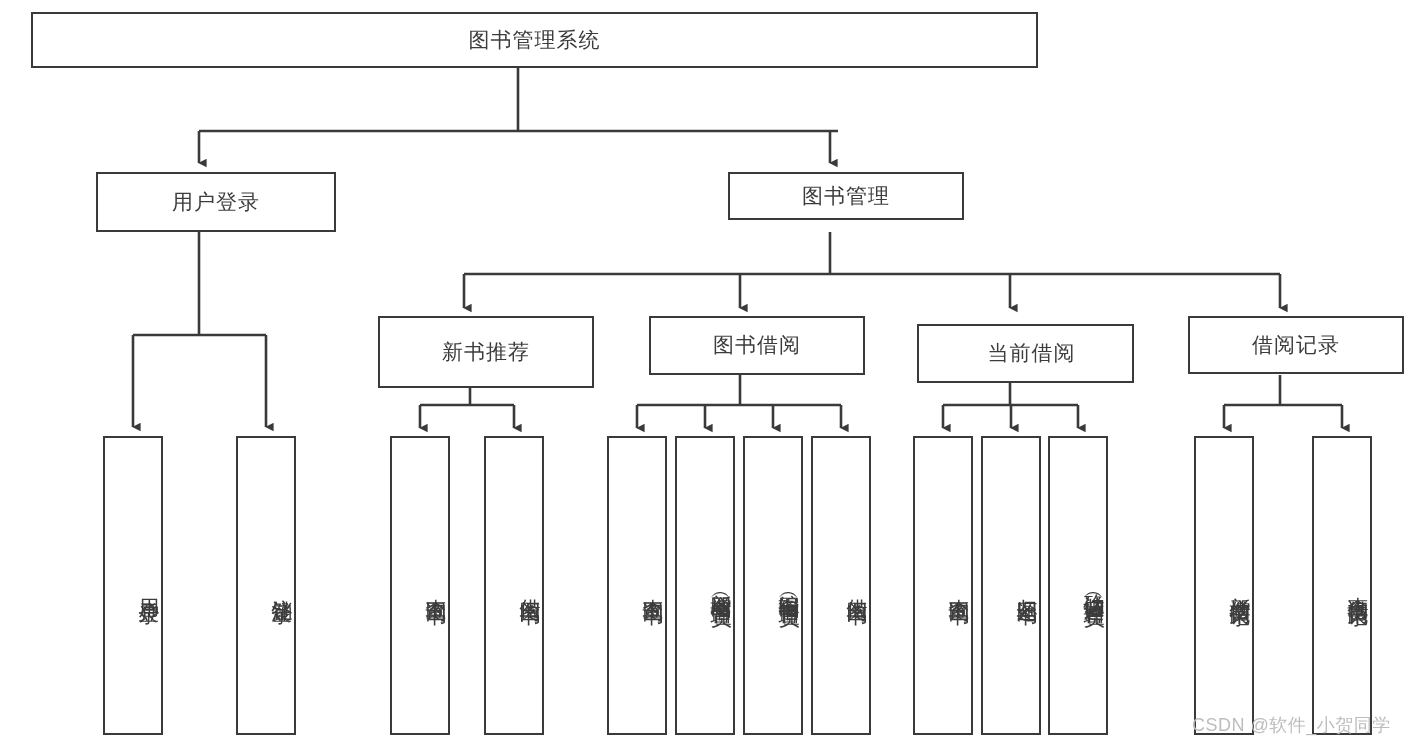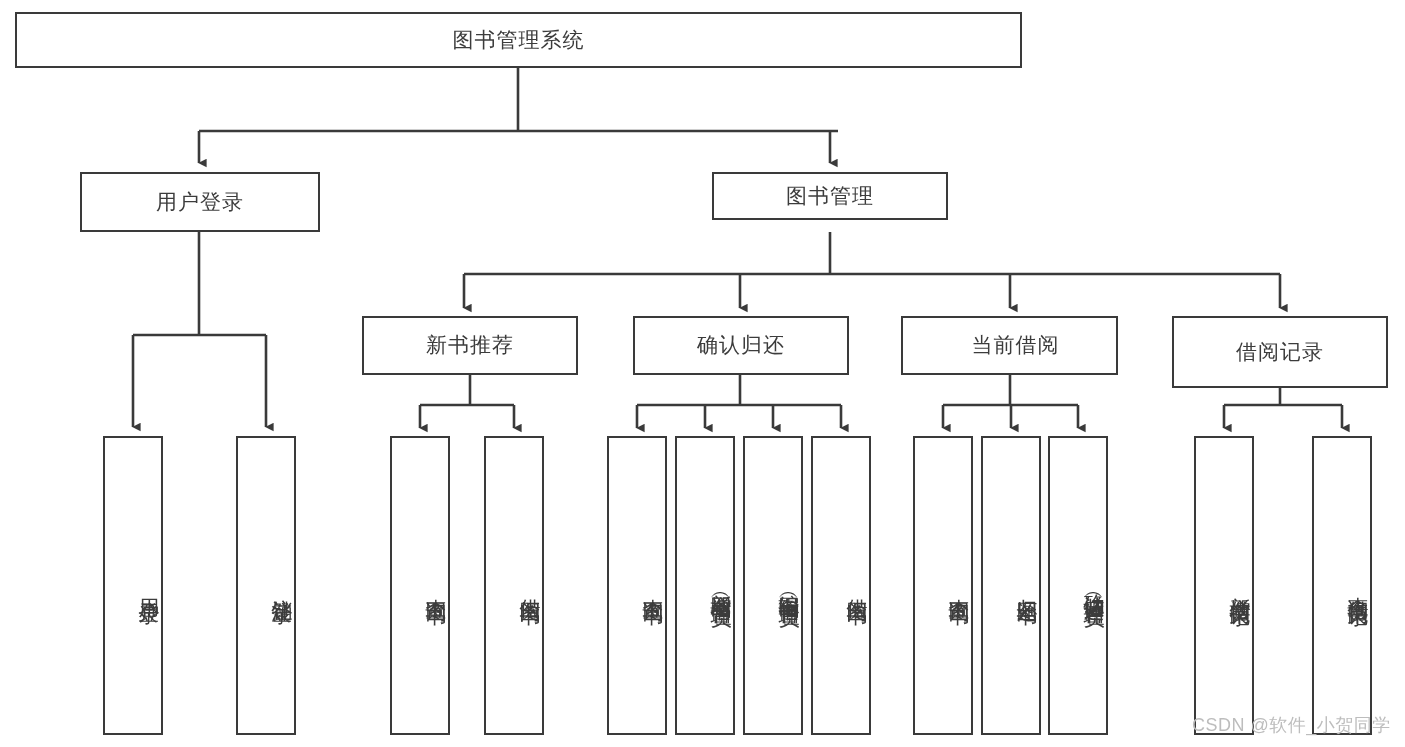--- a/index.html
+++ b/index.html
@@ -34,20 +34,21 @@
     display: flex;
     align-items: center;
     justify-content: center;
     color: #3c3c3c;
     line-height: 1.18;
   }
   .node.horiz {
     font-size: 21px;
     letter-spacing: 1px;
     white-space: nowrap;
+    margin-left: 16px;
   }
   .node.vert {
     font-size: 21px;
     letter-spacing: 1px;
     writing-mode: vertical-rl;
     text-orientation: upright;
     padding: 10px 0;
     align-items: flex-start;
     justify-content: center;
   }
@@ -125,30 +126,30 @@
     <span>图书管理系统</span>
   </div>
 
   <div class="node horiz" style="left:80px; top:172px; width:240px; height:60px;">
     <span>用户登录</span>
   </div>
   <div class="node horiz" style="left:712px; top:172px; width:236px; height:48px;">
     <span>图书管理</span>
   </div>
 
-  <div class="node horiz" style="left:362px; top:316px; width:216px; height:59px;">
+  <div class="node horiz" style="left:362px; top:316px; width:216px; height:72px;">
     <span>新书推荐</span>
   </div>
   <div class="node horiz" style="left:633px; top:316px; width:216px; height:59px;">
-    <span>确认归还</span>
+    <span>图书借阅</span>
   </div>
-  <div class="node horiz" style="left:901px; top:316px; width:217px; height:59px;padding-left:12px;">
+  <div class="node horiz" style="left:901px; top:324px; width:217px; height:59px;padding-left:12px;">
     <span>当前借阅</span>
   </div>
-  <div class="node horiz" style="left:1172px; top:316px; width:216px; height:72px;">
+  <div class="node horiz" style="left:1172px; top:316px; width:216px; height:58px;">
     <span>借阅记录</span>
   </div>
 
   <div class="node vert" style="left:103px; top:436px; width:60px; height:299px;">
     <span class="vtext">用户登录</span>
   </div>
   <div class="node vert" style="left:236px; top:436px; width:60px; height:299px;">
     <span class="vtext">注销登录</span>
   </div>
 

